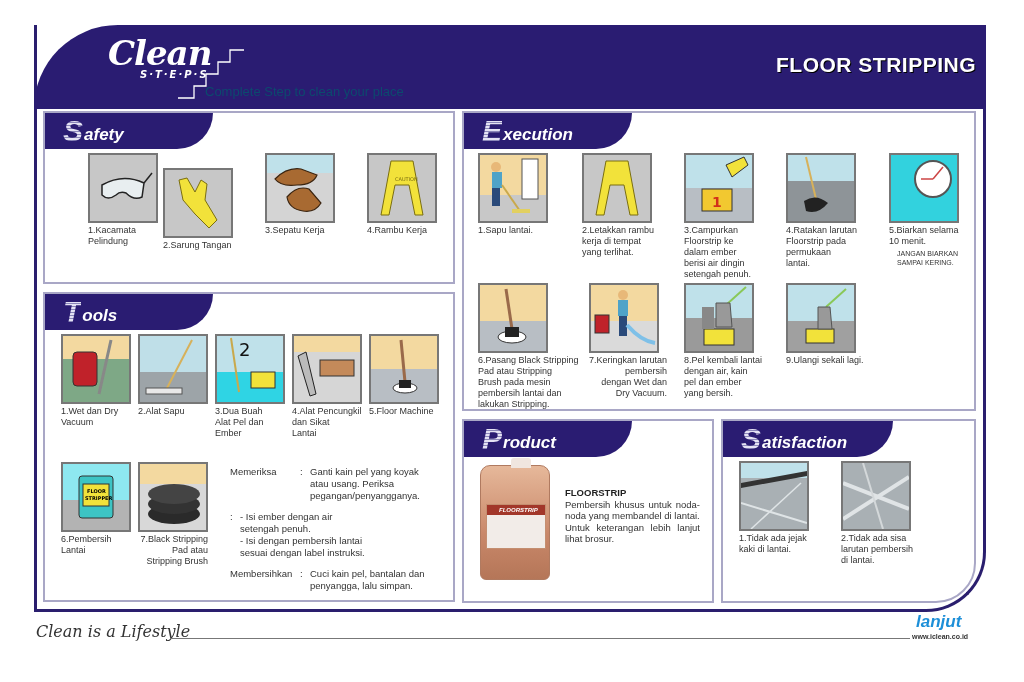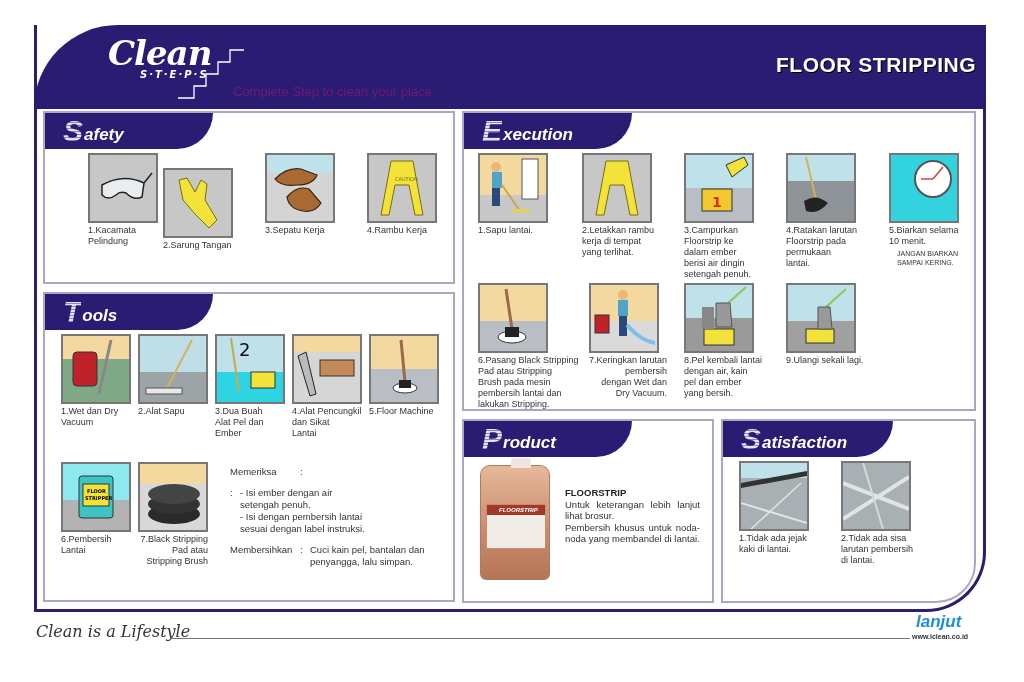--- a/index.html
+++ b/index.html
@@ -22,21 +22,21 @@
     font-family: "DejaVu Serif", serif; font-style: italic; font-weight: bold;
     color: #fff; font-size: 34px; letter-spacing: -1px;
   }
   .logo-steps {
     position: absolute; left: 140px; top: 69px;
     color: #fff; font-size: 10px; font-weight: bold; font-style: italic; letter-spacing: 2px;
   }
   .logo-stairs { position: absolute; left: 176px; top: 42px; }
   .tagline {
     position: absolute; left: 205px; top: 84px;
-    color: #701a75; font-size: 13px; font-family: "Liberation Sans", sans-serif; margin-left: 28px;
+    color: #0c4a6e; font-size: 13px; font-family: "Liberation Sans", sans-serif;
   }
   .page-title {
     position: absolute; right: 48px; top: 53px;
     color: #fff; font-family: "Liberation Sans", sans-serif; font-weight: bold;
     font-size: 21px; letter-spacing: 0.5px; text-shadow: 1px 1px 0 #000;
   }
 
   .panel {
     position: absolute; border: 2px solid #a9a7c6; background: #fff;
   }
@@ -232,20 +232,23 @@
   </div>
   <div class="cap">7.Black Stripping
   Pad atau
   Stripping Brush</div>
 </div>
 
 <div class="notes">
   <div class="note-row">
     <div class="note-label">Memeriksa</div>
     <div class="note-colon">:</div>
+    <div class="note-text">Ganti kain pel yang koyak
+atau usang. Periksa
+pegangan/penyangganya.</div>
   </div>
   <div class="note-row">
     <div class="note-colon">:</div>
     <div class="note-text">- Isi ember dengan air
   setengah penuh.
 - Isi dengan pembersih lantai
   sesuai dengan label instruksi.</div>
   </div>
   <div class="note-row">
     <div class="note-label">Membersihkan</div>
@@ -386,22 +389,22 @@
   </div>
 </div>
 <div class="product-img">
   <div class="cap-top"></div>
   <div class="label">
     <div class="band">FLOORSTRIP</div>
   </div>
 </div>
 <div class="product-text">
   <div class="pname">FLOORSTRIP</div>
+  <div>Pembersih khusus untuk noda-noda yang membandel di lantai.</div>
   <div>Untuk keterangan lebih lanjut lihat brosur.</div>
-  <div>Pembersih khusus untuk noda-noda yang membandel di lantai.</div>
 </div>
 
 <div class="panel" style="left:721px;top:419px;width:255px;height:184px;border-radius:0 0 40px 0;">
   <div class="panel-tab" style="width:170px;">
     <span class="big">S</span>
       <span>atisfaction</span>
   </div>
 </div>
 <div class="item" style="left:739px;top:461px;">
   <div class="pic" style="background:linear-gradient(180deg,#bfe1ea 0 22%,#a9b0b4 22%);">

